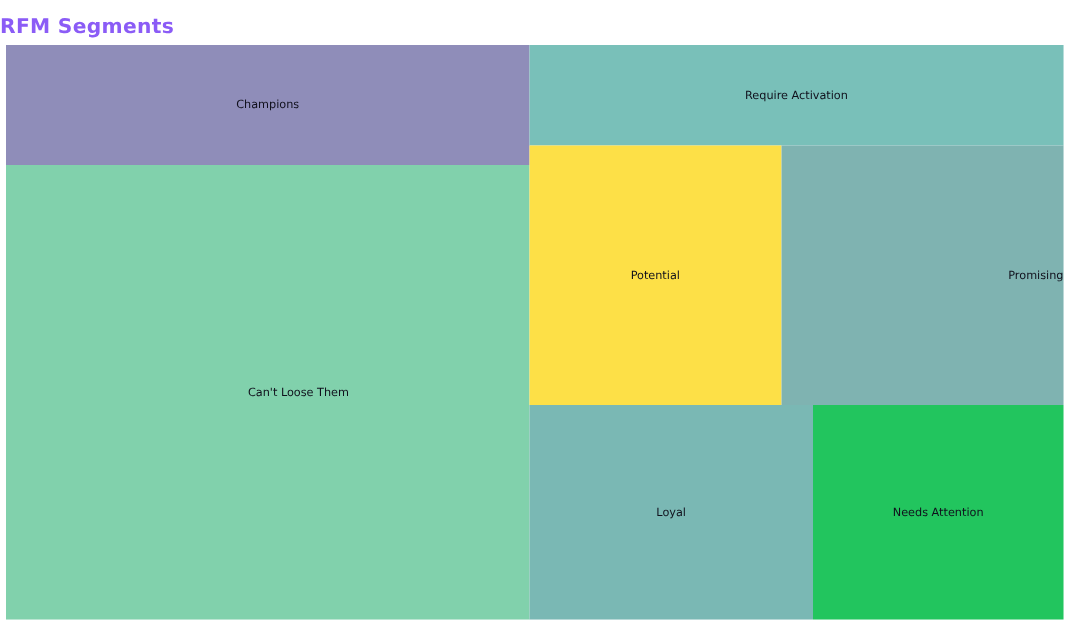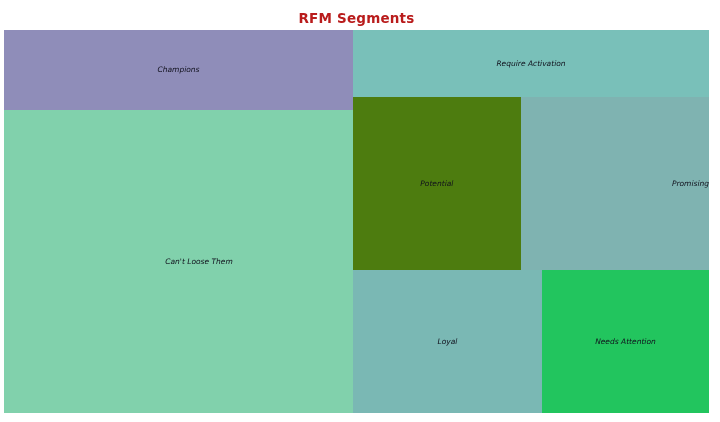--- a/index.html
+++ b/index.html
@@ -13,34 +13,32 @@
     width: 720px;
     height: 422px;
     background: #ffffff;
     overflow: hidden;
   }
   .chart-title {
     position: absolute;
     top: 10px;
     left: 0;
     width: 713px; 
-    text-align: center;
     font-size: 13.5px;
     font-weight: bold;
-    color: #b91c1c;
+    color: #8b5cf6;
     letter-spacing: 0.2px;
   }
   .treemap {
     position: absolute;
     left: 4px;
     top: 30px;
     width: 705px;
     height: 383px;
     box-shadow: inset 0 0 0 1px rgba(222, 240, 236, 0.55);
-    font-style: italic;
   }
   .segment {
     position: absolute;
     display: flex;
     align-items: center;
     justify-content: center;
     box-sizing: border-box;
   }
   .segment-label {
     font-size: 7.5px;
@@ -57,21 +55,21 @@
   <div class="treemap" id="treemap">
       <div class="segment" style="left: 0%; top: 0%; width: 49.5%; height: 20.9%; background: rgb(143, 141, 185);">
         <span class="segment-label">Champions</span>
       </div>
       <div class="segment" style="left: 0%; top: 20.9%; width: 49.5%; height: 79.1%; background: rgb(129, 209, 172); padding-left: 41px;">
         <span class="segment-label">Can't Loose Them</span>
       </div>
       <div class="segment" style="left: 49.5%; top: 0%; width: 50.5%; height: 17.5%; background: rgb(121, 192, 185); text-align: right;">
         <span class="segment-label">Require Activation</span>
       </div>
-      <div class="segment" style="left: 49.5%; top: 17.5%; width: 23.8%; height: 45.2%; background: #4d7c0f; justify-content: center;">
+      <div class="segment" style="left: 49.5%; top: 17.5%; width: 23.8%; height: 45.2%; background: #fde047; justify-content: center;">
         <span class="segment-label">Potential</span>
       </div>
       <div class="segment" style="left: 73.3%; top: 17.5%; width: 26.7%; height: 45.2%; background: rgb(127, 179, 177); justify-content: flex-end;">
         <span class="segment-label">Promising</span>
       </div>
       <div class="segment" style="left: 49.5%; top: 62.7%; width: 26.8%; height: 37.3%; background: rgb(122, 184, 180); justify-content: center;">
         <span class="segment-label">Loyal</span>
       </div>
       <div class="segment" style="left: 76.3%; top: 62.7%; width: 23.7%; height: 37.3%; background: #22c55e;">
         <span class="segment-label">Needs Attention</span>

